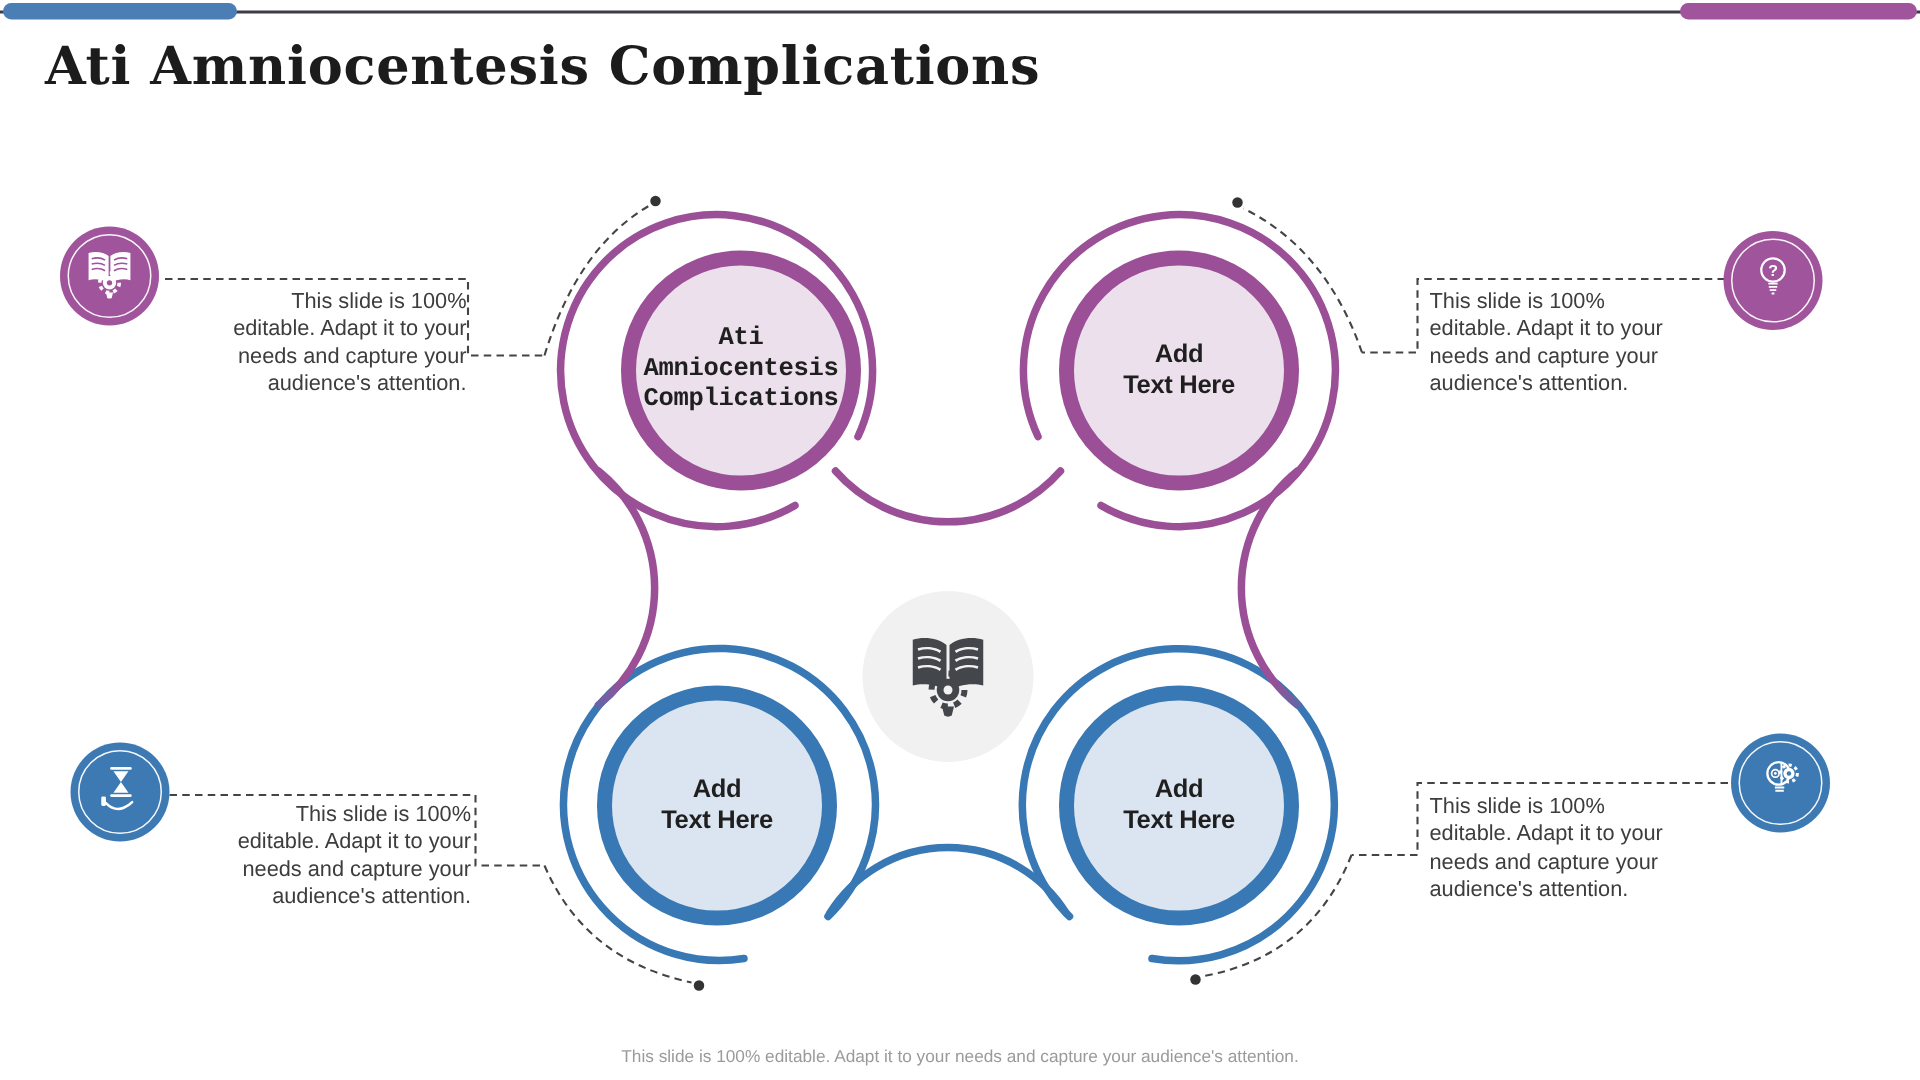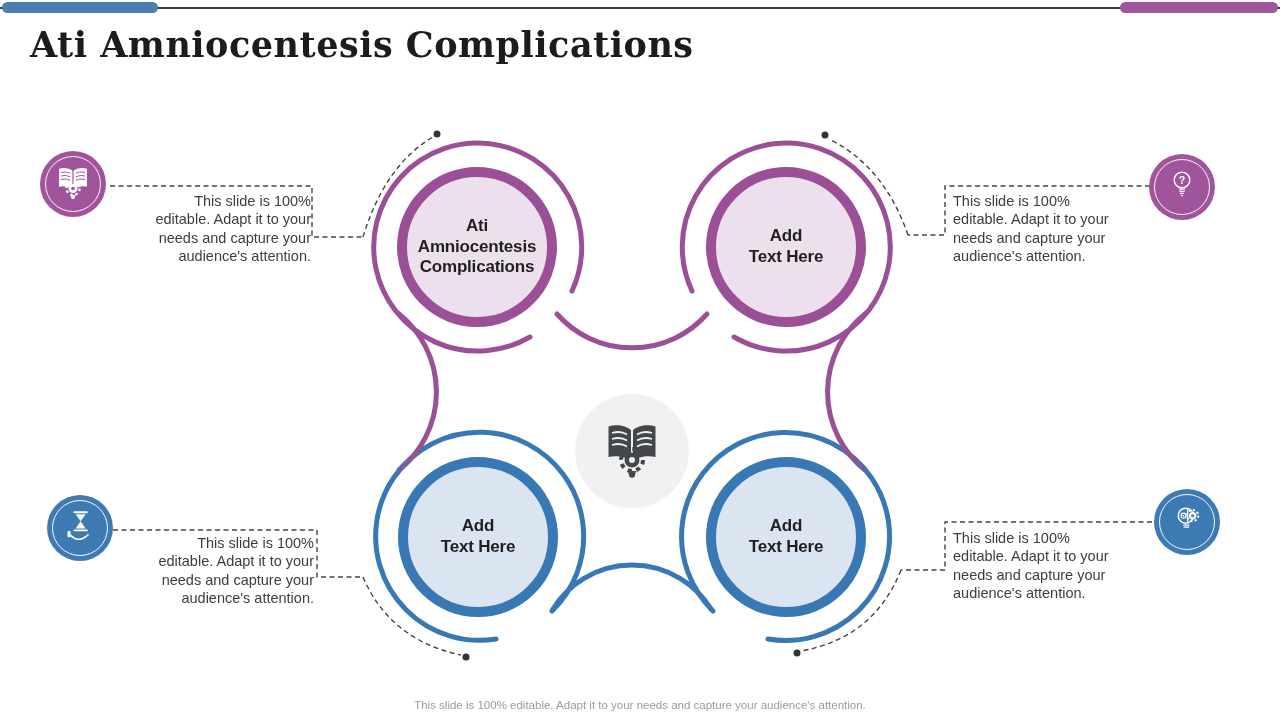--- a/index.html
+++ b/index.html
@@ -20,21 +20,21 @@
 
   svg.overlay { position:absolute; left:0; top:0; width:1280px; height:720px; }
 
   
   .big-circle { position:absolute; width:160px; height:160px; border-radius:50%;
                 display:flex; align-items:center; justify-content:center; text-align:center; }
   .big-circle.purple { border:10px solid #9a4f96; background:#ece0ec; }
   .big-circle.blue   { border:10px solid #3878b4; background:#dbe5f1; }
   .big-circle .lbl { font-weight:bold; font-size:17px; line-height:1.22; color:#1f1f1f;
                      letter-spacing:-0.2px; white-space:pre-line; }
-  .c-tl { left:397px; top:167px; }
+  .c-tl { left:414px; top:167px;font-family:Liberation Mono, monospace; }
   .c-tr { left:706px; top:167px; }
   .c-bl { left:398px; top:457px; }
   .c-br { left:706px; top:457px; }
 
   
   .center-circle { position:absolute; left:575px; top:394px; width:114px; height:114px;
                    border-radius:50%; background:#f1f1f1;
                    display:flex; align-items:center; justify-content:center; }
 
   

